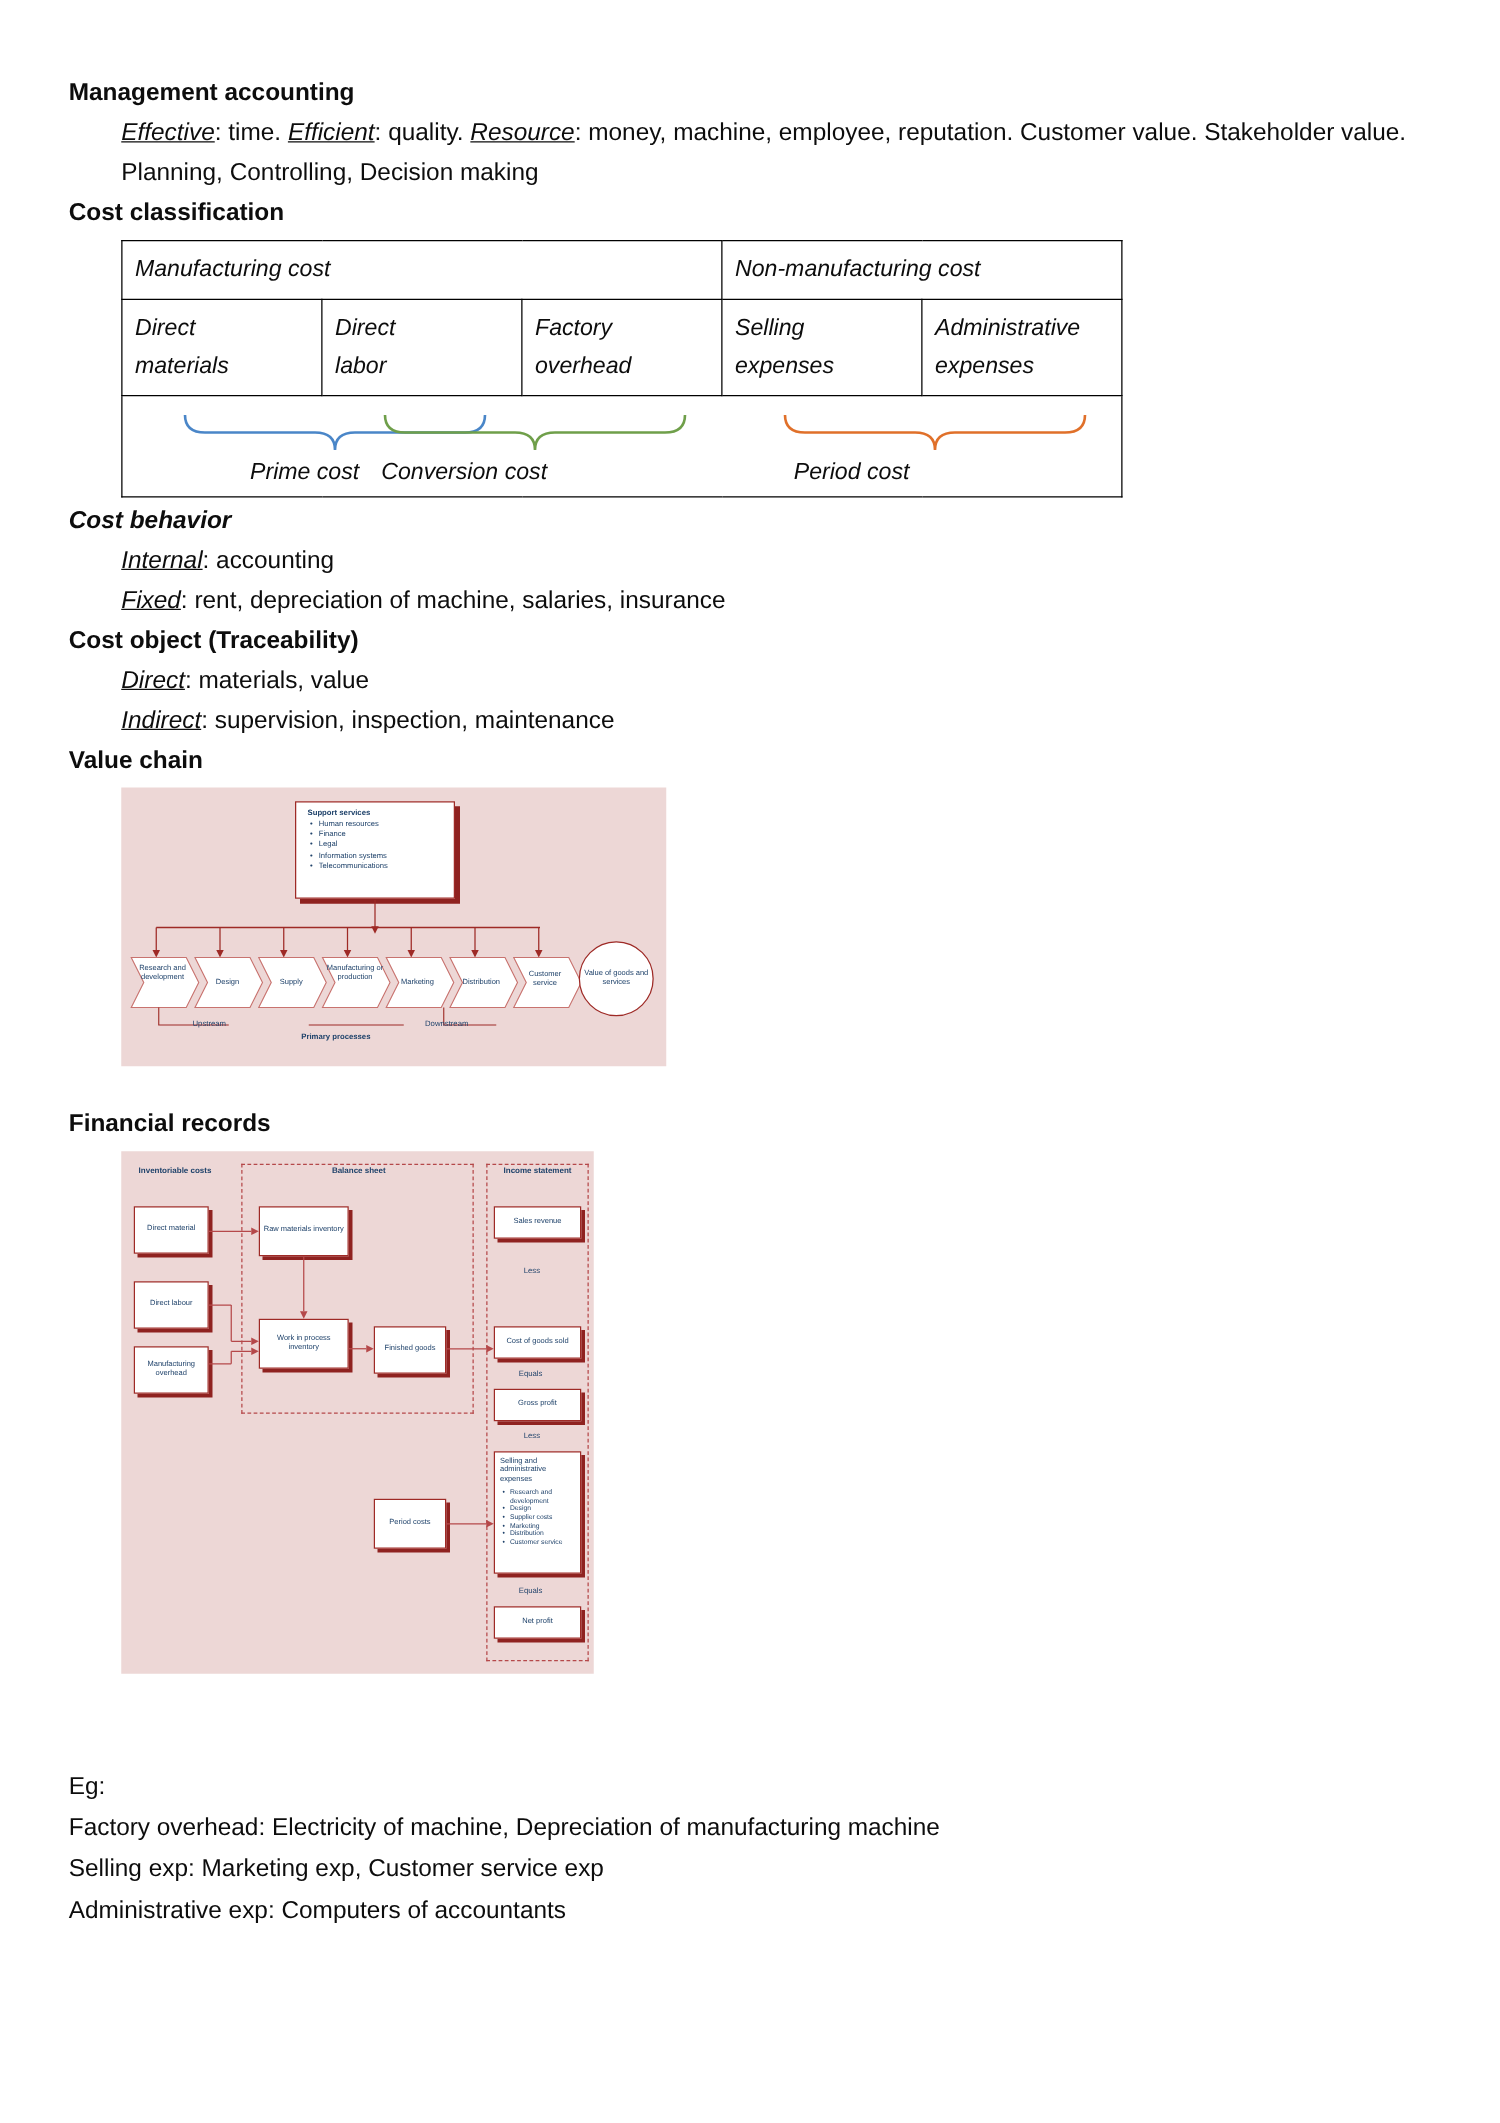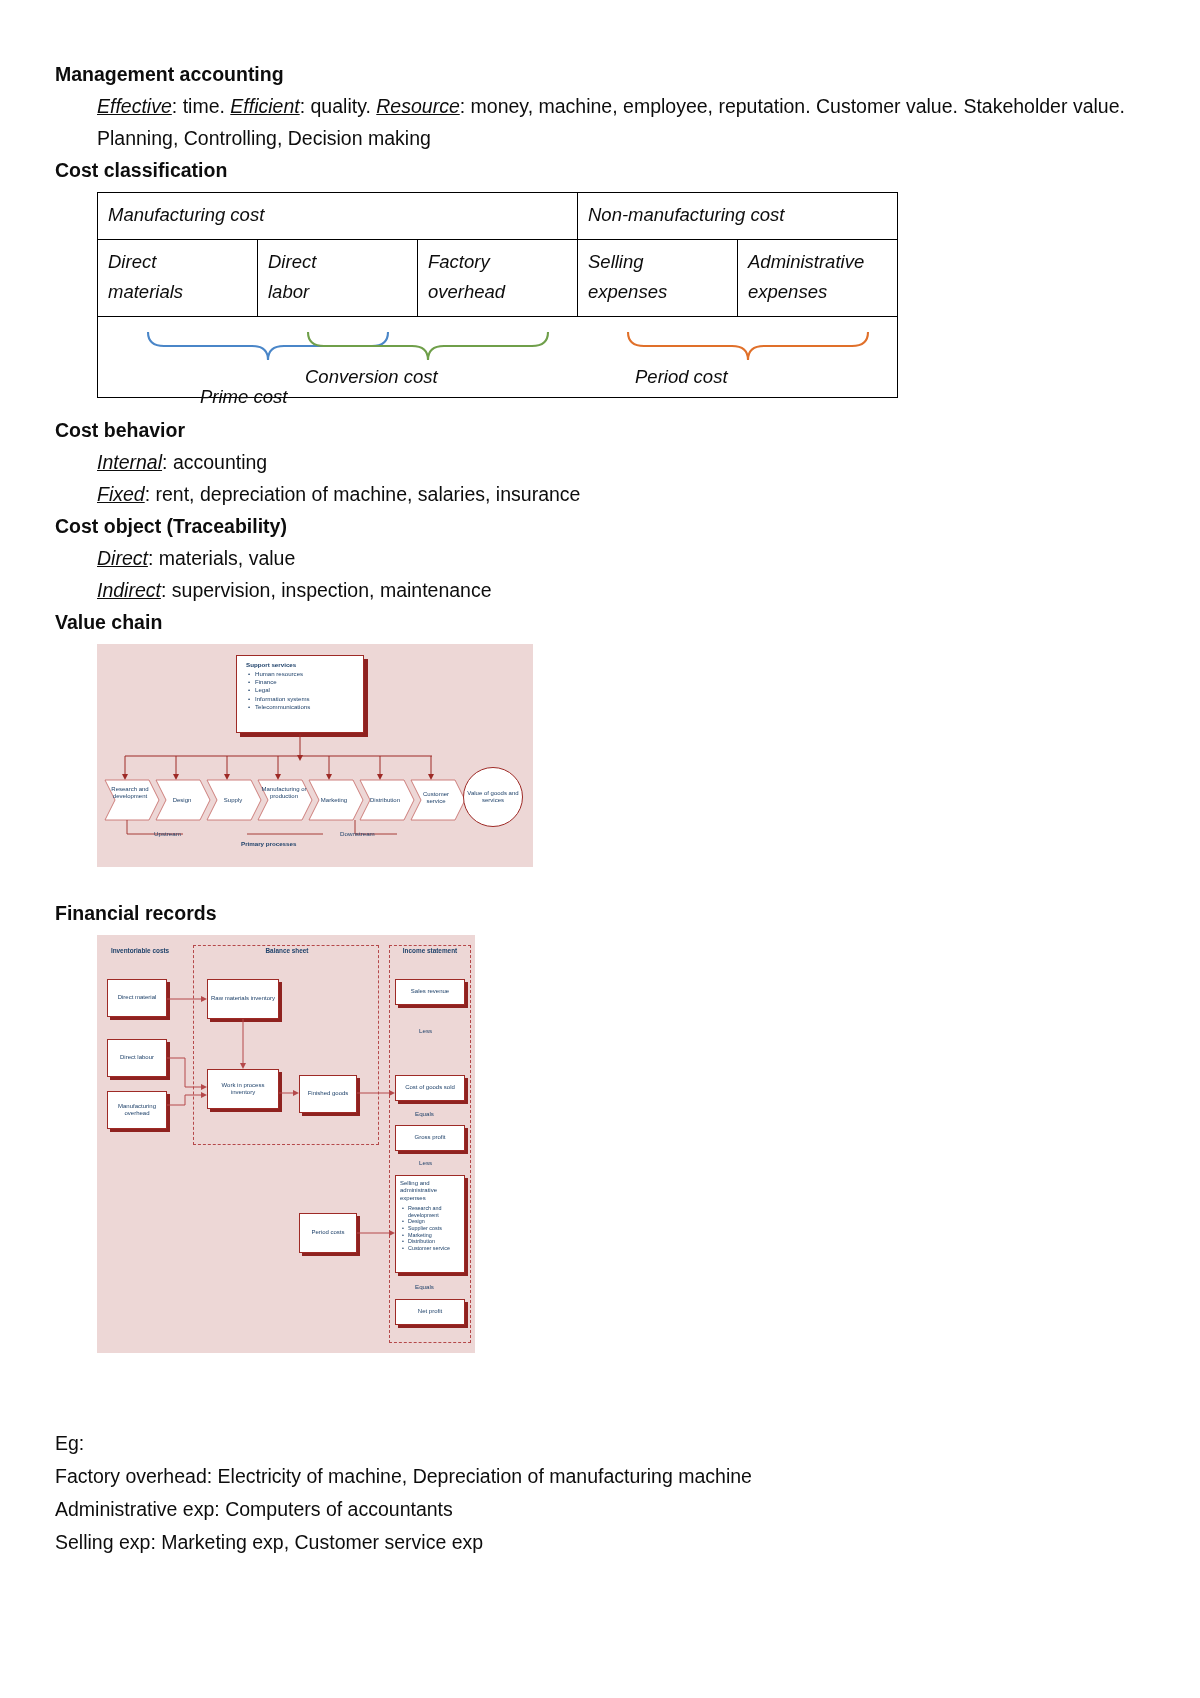--- a/index.html
+++ b/index.html
@@ -145,31 +145,31 @@
         <td colspan="5">
           <div class="braces-host">
             <svg width="800" height="64" viewBox="0 0 800 64">
 
               <path d="M40 8 Q40 22 56 22 L144 22 Q160 22 160 36 Q160 22 176 22 L264 22 Q280 22 280 8" fill="none" stroke="#4a86c8" stroke-width="2.1"></path>
 
               <path d="M200 8 Q200 22 216 22 L304 22 Q320 22 320 36 Q320 22 336 22 L424 22 Q440 22 440 8" fill="none" stroke="#6f9f4a" stroke-width="2.1"></path>
 
               <path d="M520 8 Q520 22 536 22 L624 22 Q640 22 640 36 Q640 22 656 22 L744 22 Q760 22 760 8" fill="none" stroke="#e0702a" stroke-width="2.1"></path>
             </svg>
-            <span class="brace-label" style="left:92px; top:38px;margin-top:20px;">Prime cost</span>
+            <span class="brace-label" style="left:92px; top:38px;">Prime cost</span>
             <span class="brace-label" style="left:197px; top:38px;">Conversion cost</span>
             <span class="brace-label" style="left:490px; top:38px;margin-left:37px;">Period cost</span>
           </div>
         </td>
       </tr>
     </tbody>
       </table>
   </div>
 
-  <div class="h-bold" style="margin-top:16px;">Cost behavior</div>
+  <div class="h-bold" style="margin-top:2px;font-style:italic;">Cost behavior</div>
   <div class="line indent">
     <span class="u">Internal</span><span>: accounting</span>
   </div>
   <div class="line indent">
     <span class="u">Fixed</span><span>: rent, depreciation of machine, salaries, insurance</span>
   </div>
 
   <div class="h-bold">Cost object (Traceability)</div>
   <div class="line indent">
     <span class="u">Direct</span><span>: materials, value</span>
@@ -323,17 +323,17 @@
         <polygon points="196,155 202,158 196,161"></polygon>
         <polygon points="292,155 298,158 292,161"></polygon>
         <polygon points="292,295 298,298 292,301"></polygon>
       </g>
     </svg>
   </div>
 
   <div class="eg" style="margin-top:74px;">
     <div class="line">Eg:</div>
     <div class="line">Factory overhead: Electricity of machine, Depreciation of manufacturing machine</div>
+    <div class="line">Selling exp: Marketing exp, Customer service exp</div>
     <div class="line">Administrative exp: Computers of accountants</div>
-    <div class="line">Selling exp: Marketing exp, Customer service exp</div>
   </div>
 
 </div>
 
 </body></html>

